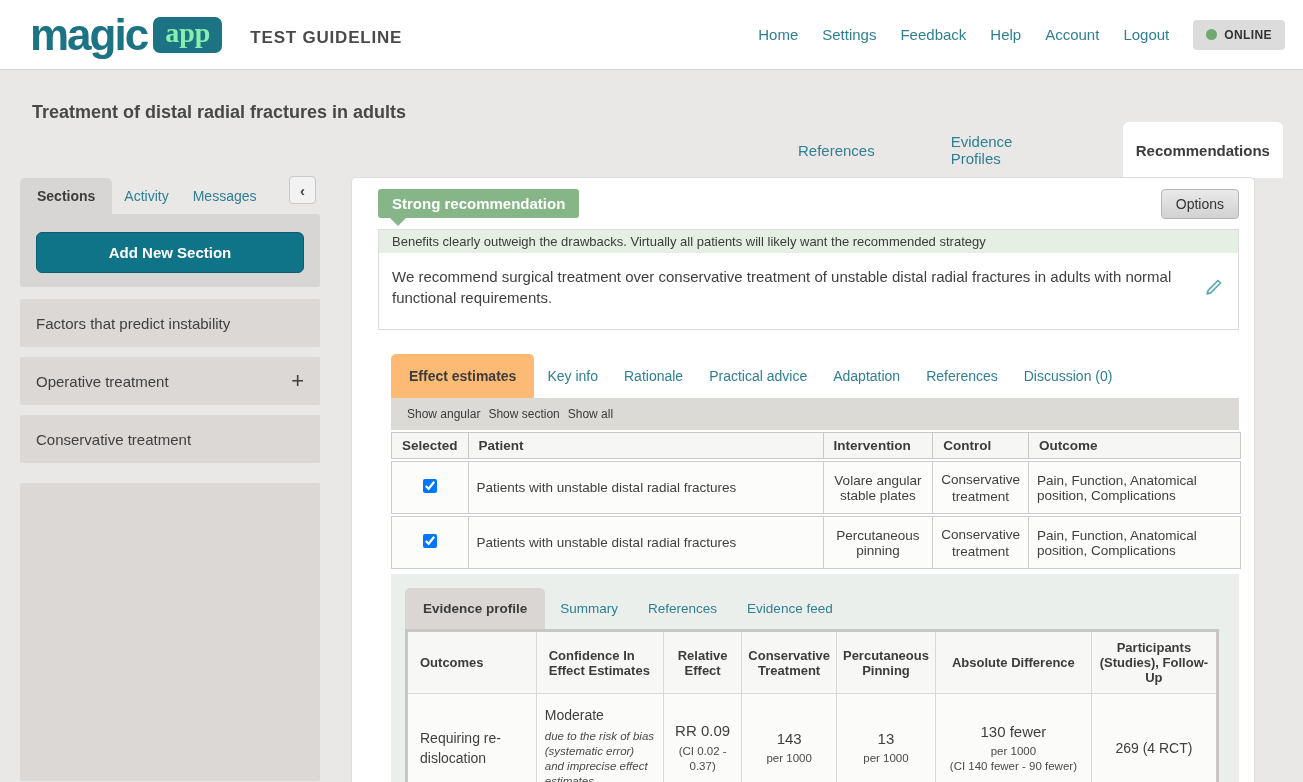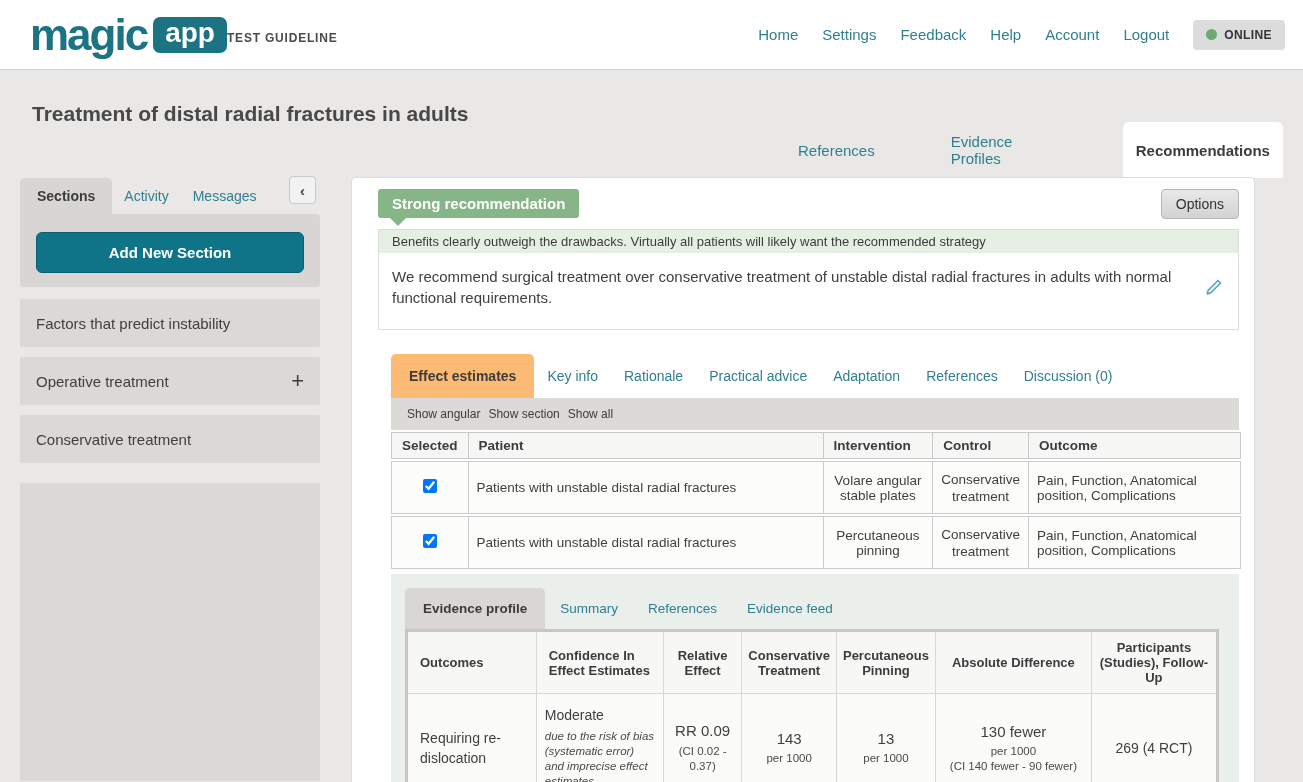--- a/index.html
+++ b/index.html
@@ -14,35 +14,35 @@
 
   
   .app-header {
     position:absolute; left:0; top:0; width:1303px; height:70px;
     background:#ffffff; border-bottom:1px solid #d6d4d2;
     display:flex; align-items:center;
   }
   .logo-wrap { display:flex; align-items:center; margin-left:30px; cursor:pointer; }
   .logo-magic { font-size:44px; font-weight:800; color:#1b7384; letter-spacing:-2px; line-height:1; }
   .logo-app {
-    background:#1b7384; color:#ffffff; font-weight:800; font-size:28px;
-    border-radius:7px; padding:2px 12px 6px 12px; margin-left:6px; line-height:1;
-  }
-  .guideline-label { font-size:12px; font-weight:bold; color:#4a4a4a; letter-spacing:.8px; margin-top:6px;}
+    background:#1b7384; color:#86efac; font-weight:800; font-size:28px;
+    border-radius:7px; padding:2px 12px 6px 12px; margin-left:6px; line-height:1;font-family:Liberation Serif, serif;
+  }
+  .guideline-label { margin-left:28px; font-size:17px; font-weight:bold; color:#4a4a4a; letter-spacing:.8px; margin-top:6px;}
   .top-nav { margin-left:auto; display:flex; align-items:center; gap:24px; margin-right:18px; }
   .top-nav a { color:#2f7f91; font-size:15px; }
   .online-badge {
     background:#dcdcdc; border-radius:4px; padding:8px 13px;
     display:flex; align-items:center; gap:7px; cursor:default;
   }
   .online-dot { width:11px; height:11px; border-radius:50%; background:#6fa870; }
   .online-text { font-size:12px; font-weight:bold; color:#333; letter-spacing:.4px; }
 
   
-  .page-title { position:absolute; left:32px; top:102px; font-size:21px; font-weight:600; color:#484848; }
+  .page-title { position:absolute; left:32px; top:102px; font-size:18px; font-weight:600; color:#484848; }
   .top-tabs { position:absolute; left:760px; top:122px; width:523px; height:56px; display:flex; align-items:center; }
   .top-tab-link { color:#2f7f91; font-size:15px; padding:0 38px; cursor:pointer; }
   .top-tab-active {
     background:#fff; border-radius:6px 6px 0 0; height:56px;
     display:flex; align-items:center; justify-content:center;
     width:172px; font-size:15px; font-weight:600; color:#3c3c3c; cursor:pointer;
     margin-left:26px;
   }
 
   

